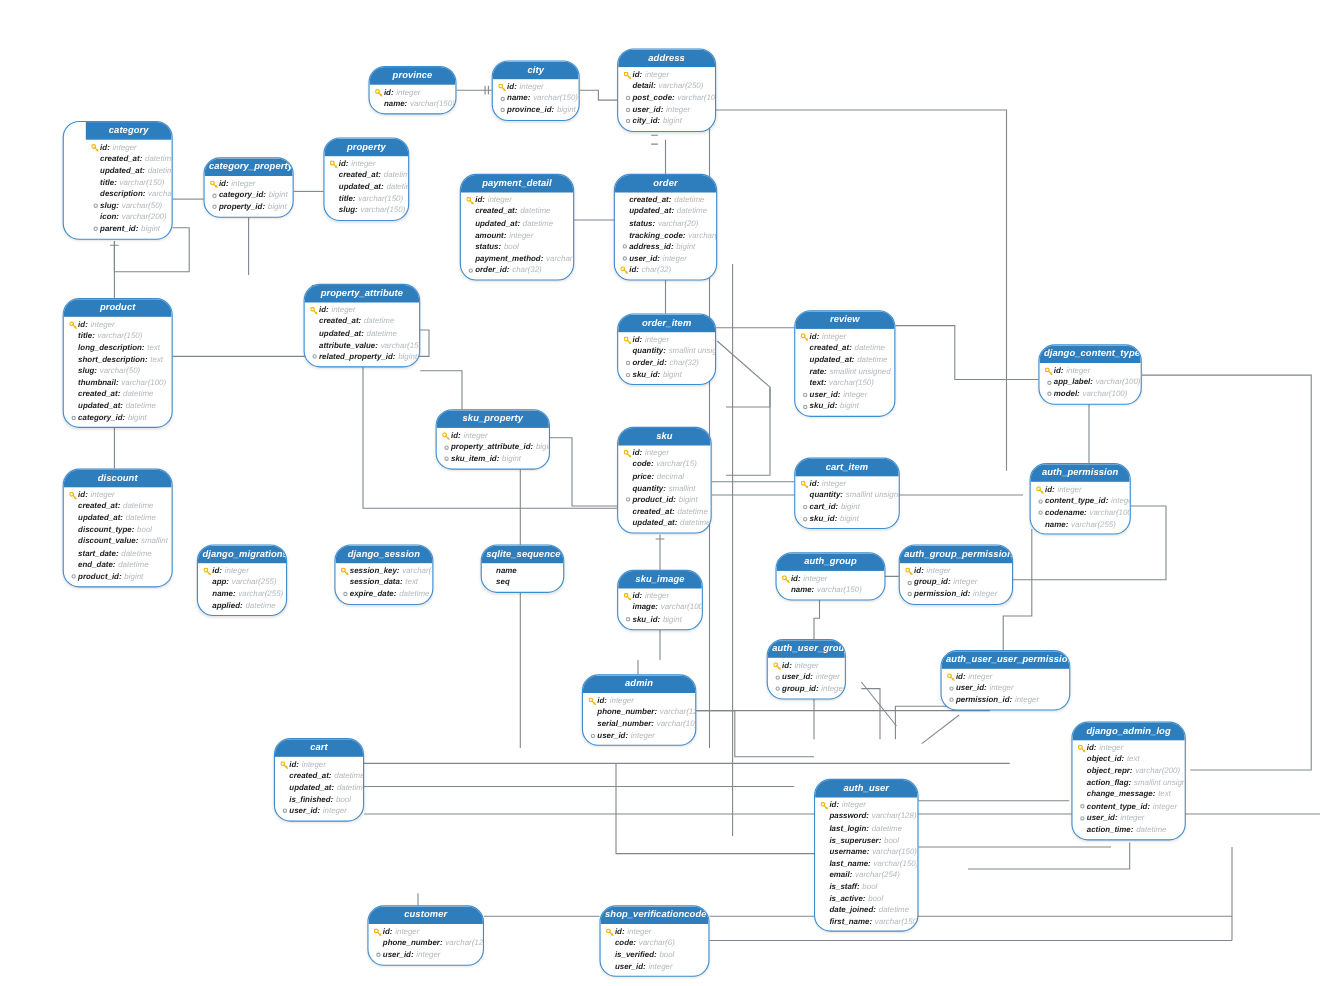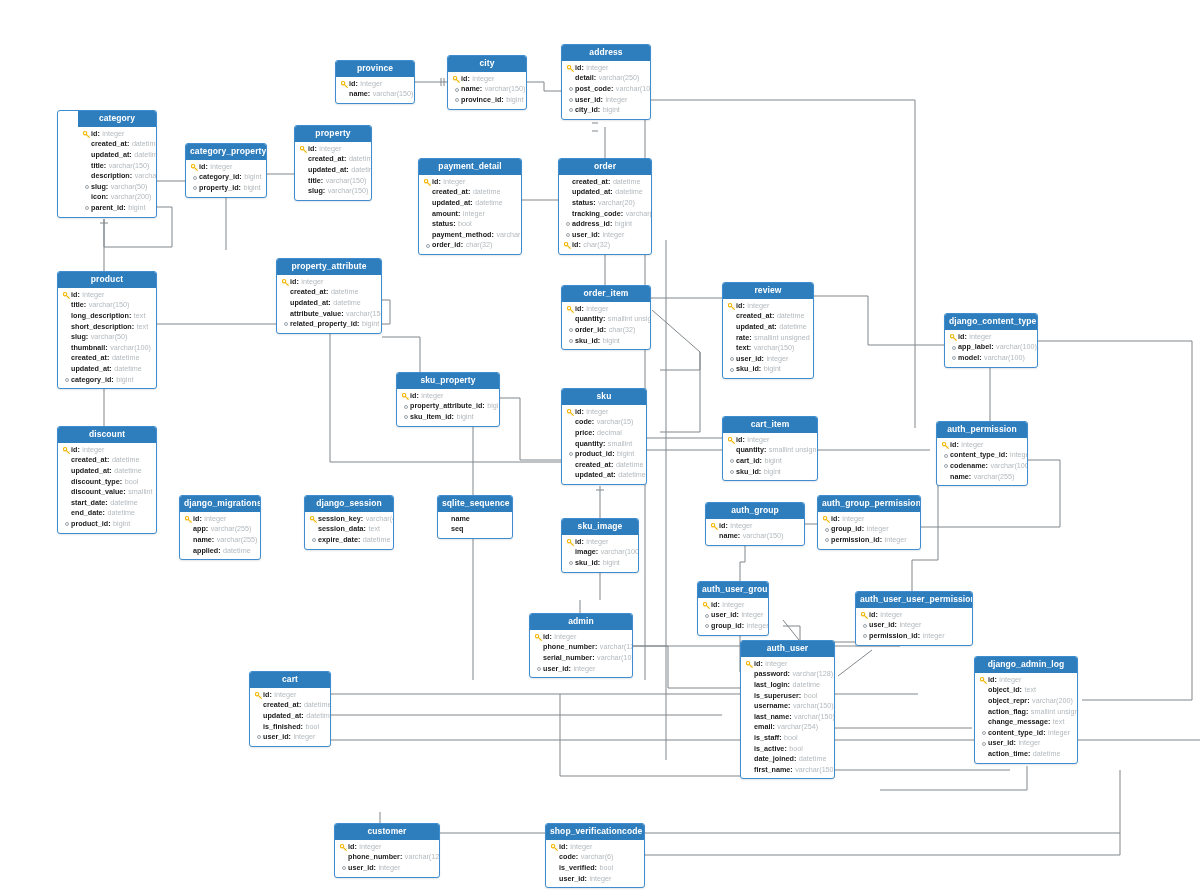--- a/index.html
+++ b/index.html
@@ -18,25 +18,26 @@
   #wires{
     position:absolute;
     left:0;top:0;
     width:1200px;height:896px;
     pointer-events:none;
   }
   .table-card{
     position:absolute;
     background:#ffffff;
     border:1px solid #3d8dd0;
-    border-radius:3px;
+    border-radius:15px;
     box-sizing:border-box;
     box-shadow:0 1px 2px rgba(0,0,0,0.10);
     overflow:hidden;
     z-index:5;
+    font-style:italic;
   }
   .table-header{
     background:#2e7dbd;
     color:#ffffff;
     font-size:8.5px;
     font-weight:bold;
     text-align:center;
     padding:3px 4px 3px 4px;
     letter-spacing:0.1px;
     line-height:1.15;
@@ -1352,21 +1353,21 @@
             <span class="f-type">integer</span>
           </div>
           <div class="field-row">
             <span class="f-marker"></span>
             <span class="f-name">action_time</span>
             <span class="f-sep">:</span>
             <span class="f-type">datetime</span>
           </div>
         </div>
   </div>
-      <div class="table-card" style="left: 740px; top: 640px; width: 95px;">
+      <div class="table-card" style="left: 740px; top: 708px; width: 95px;">
     <div class="table-header">auth_user</div>
     <div class="table-body">
           <div class="field-row">
             <span class="f-marker">
               <svg viewBox="0 0 10 10" width="7" height="7">
                 <circle cx="3" cy="3.2" r="2.4" fill="none" stroke="#f2b705" stroke-width="1.6"></circle>
                 <path d="M4.6,4.8 L9,9.2" stroke="#f2b705" stroke-width="1.6" fill="none" stroke-linecap="round"></path>
                 <path d="M7.2,8.4 L8.4,7.2" stroke="#f2b705" stroke-width="1.4" fill="none" stroke-linecap="round"></path>
               </svg>
             </span>

